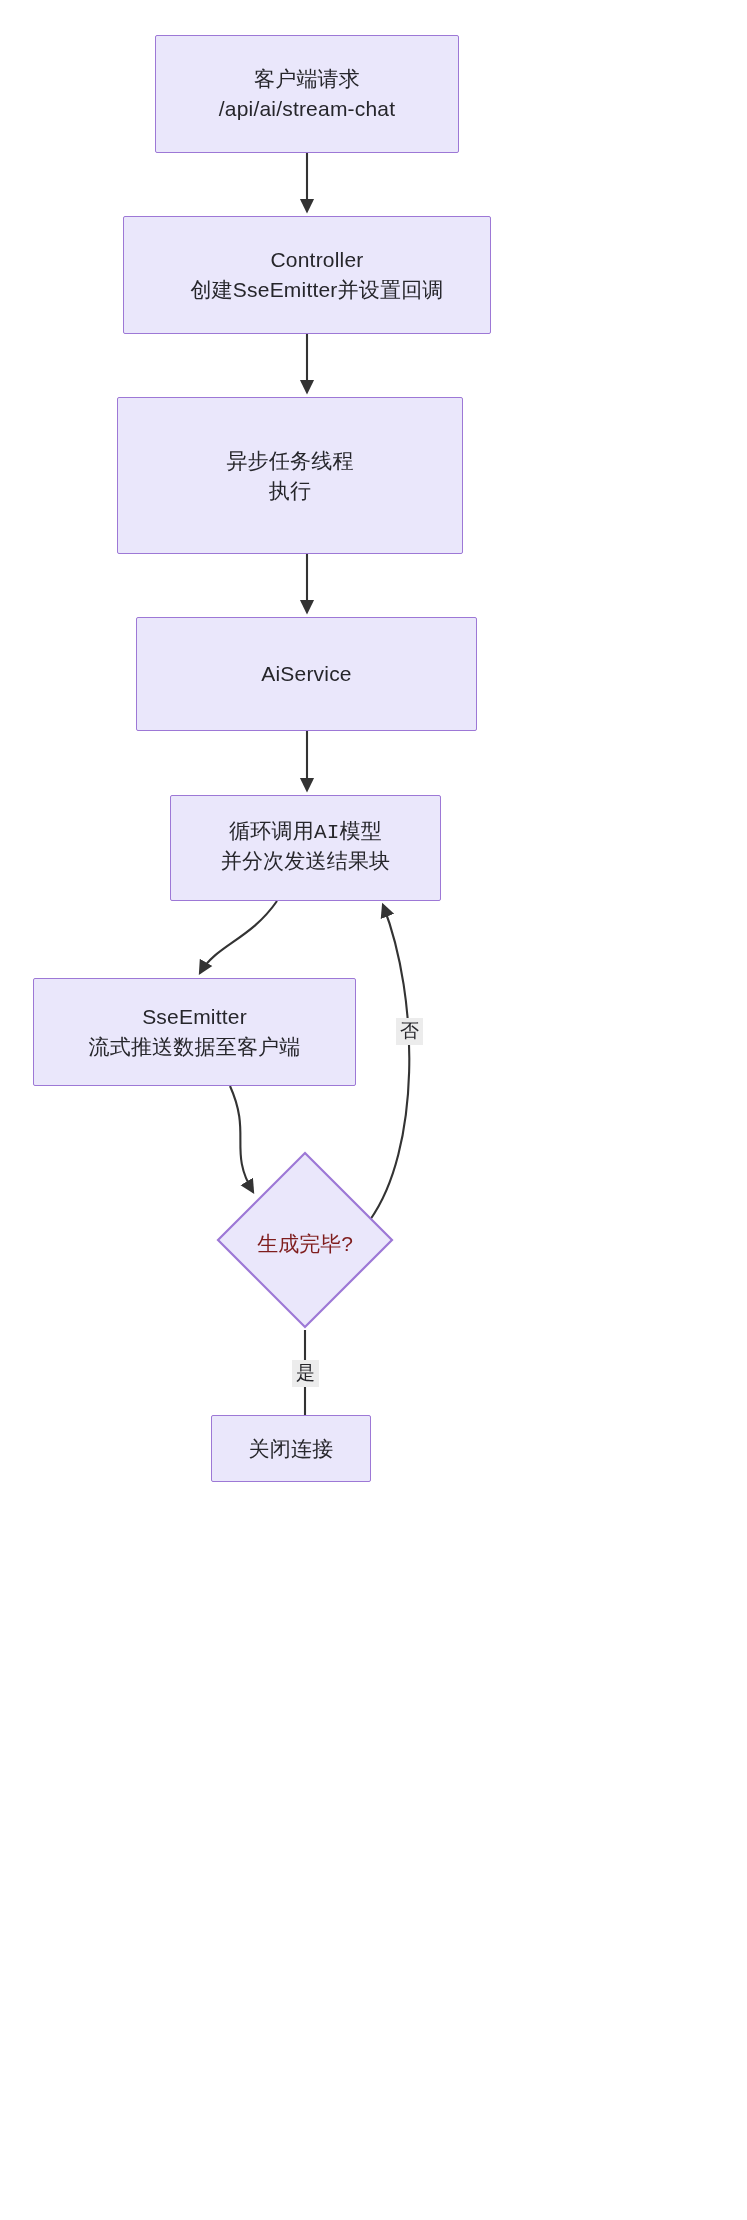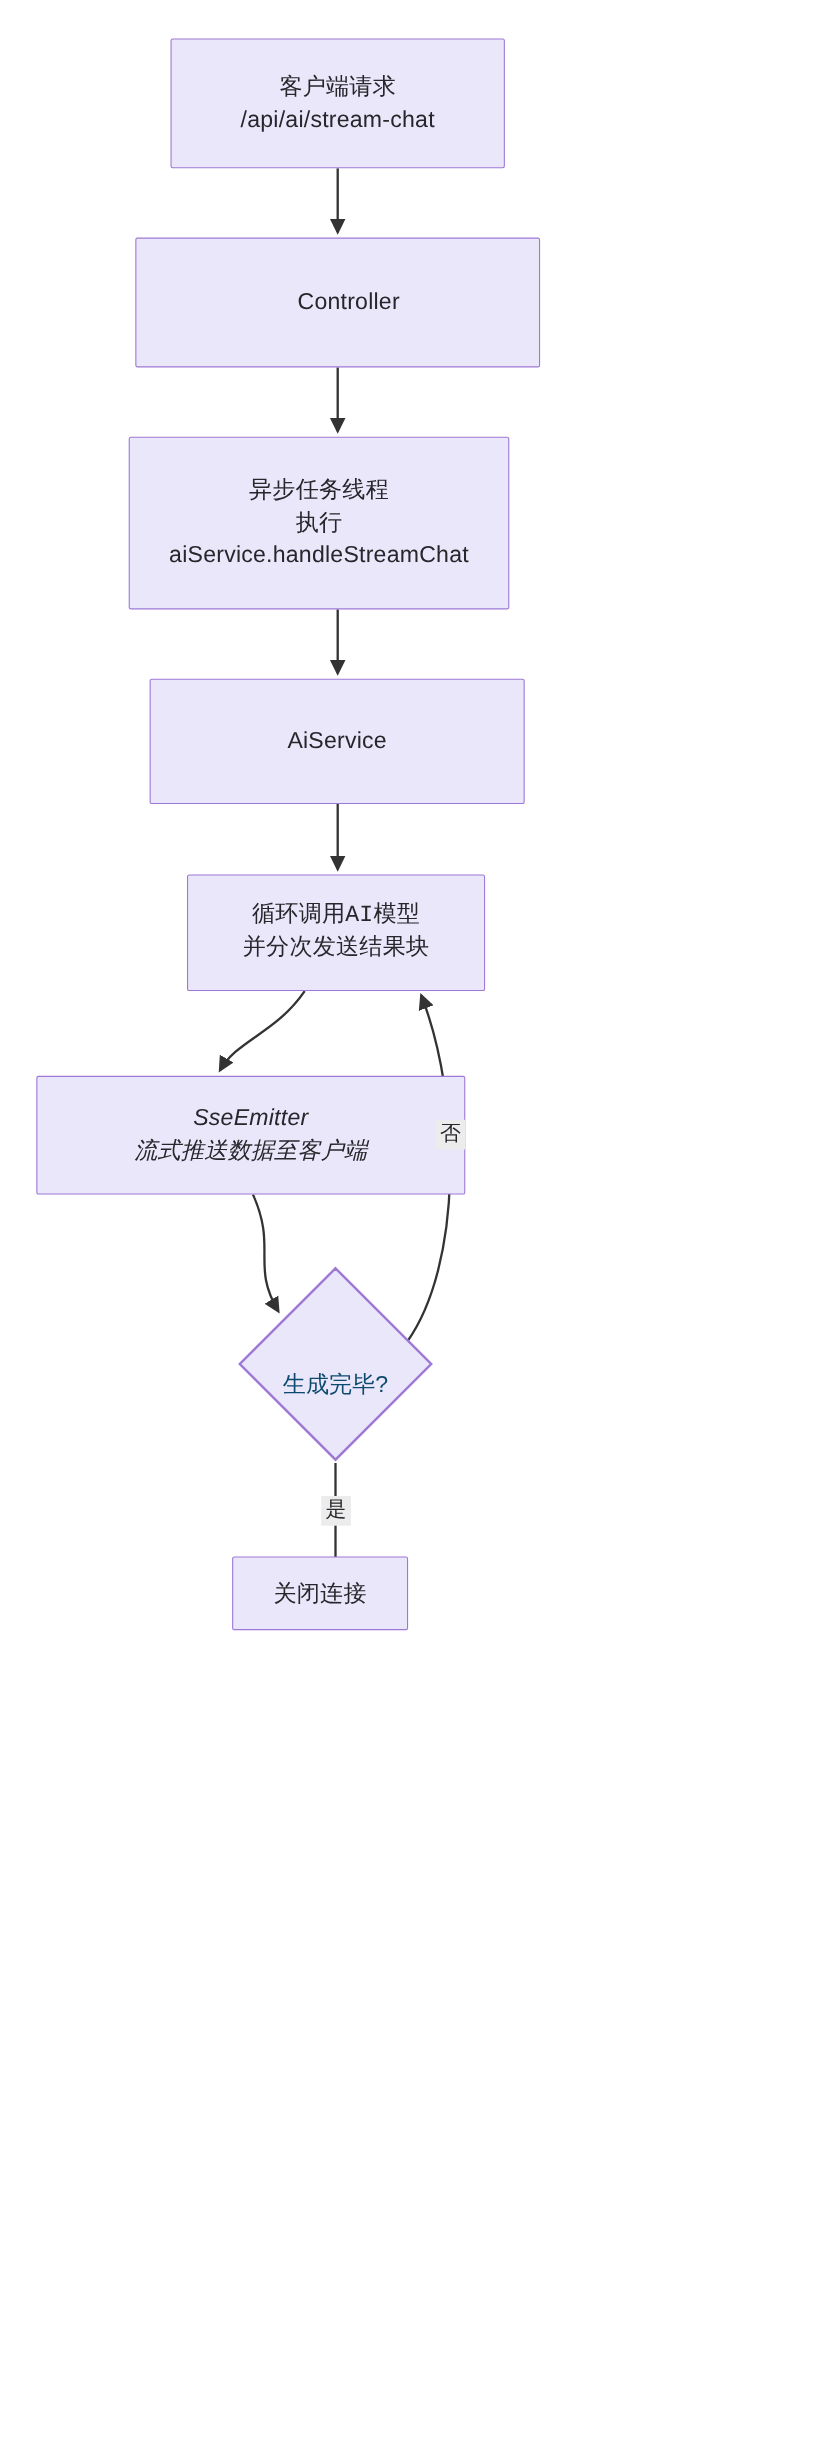--- a/index.html
+++ b/index.html
@@ -24,36 +24,36 @@
     letter-spacing:.2px;
   }
   .node .ln{display:block;white-space:nowrap;}
 
   
   #n-request  {left:155px; top:35px;   width:304px; height:118px;}
   #n-controller{left:123px; top:216px;  width:368px; height:118px;padding-left:20px;}
   #n-async    {left:117px; top:397px;  width:346px; height:157px;}
   #n-aiservice{left:136px; top:617px;  width:341px; height:114px;}
   #n-loop     {left:170px; top:795px;  width:271px; height:106px;font-family:Liberation Mono, monospace;}
-  #n-emitter  {left:33px;  top:978px;  width:390px; height:108px;font-style:italic;}
+  #n-emitter  {left:33px;  top:978px;  width:323px; height:108px;}
   #n-close    {left:211px; top:1415px; width:160px; height:67px;}
 
   
   #n-decision{
     position:absolute;
     left:216px; top:1151px;
     width:178px; height:178px;
   }
   #n-decision .dia{
     position:absolute; left:0; top:0; width:100%; height:100%;
   }
   #n-decision .dia-label{
-    position:absolute; left:0; top:18px; width:100%; height:100%;
+    position:absolute; left:0; top:4px; width:100%; height:100%;
     display:flex; align-items:center; justify-content:center;
-    color:#0c4a6e; font-size:21px; white-space:nowrap;
+    color:#7f1d1d; font-size:21px; white-space:nowrap;
   }
 
   .edge-label{
     position:absolute;
     background:#ececec;
     color:#26262b;
     font-size:19px;
     line-height:1.3;
     padding:1px 4px;
     white-space:nowrap;
@@ -93,26 +93,26 @@
     </g>
   </svg>
 
   <div class="node" id="n-request">
     <span class="ln">客户端请求</span>
     <span class="ln">/api/ai/stream-chat</span>
   </div>
 
   <div class="node" id="n-controller">
     <span class="ln">Controller</span>
+    <span class="ln">创建SseEmitter并设置回调</span>
   </div>
 
   <div class="node" id="n-async">
     <span class="ln">异步任务线程</span>
     <span class="ln">执行</span>
-    <span class="ln">aiService.handleStreamChat</span>
   </div>
 
   <div class="node" id="n-aiservice">
     <span class="ln">AiService</span>
   </div>
 
   <div class="node" id="n-loop">
     <span class="ln">循环调用AI模型</span>
     <span class="ln">并分次发送结果块</span>
   </div>

